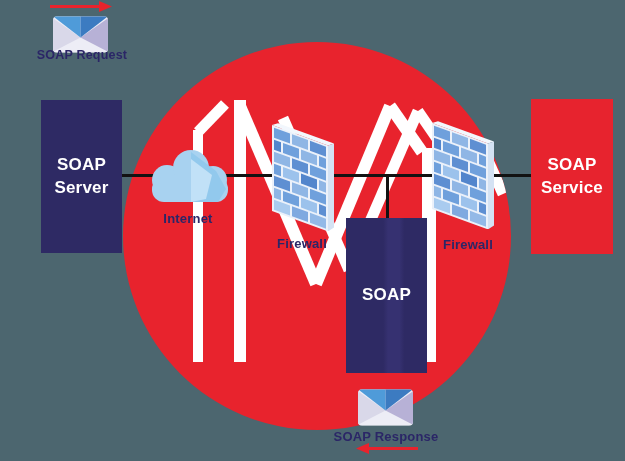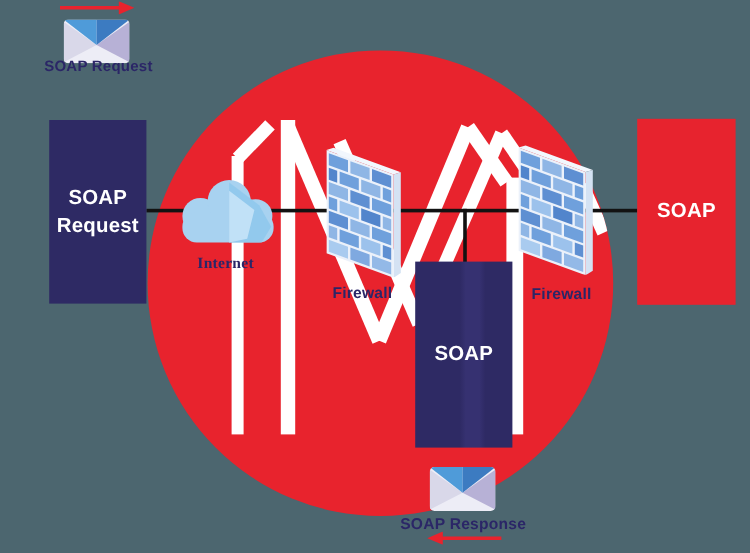--- a/index.html
+++ b/index.html
@@ -31,21 +31,21 @@
     text-align:center;letter-spacing:0.2px;
   }
   #client-box{left:41px;top:100px;width:81px;height:153px;background:#2E2A64;}
   #server-box{left:346px;top:218px;width:81px;height:155px;
     background:linear-gradient(90deg,#2E2A64 0%,#2E2A64 46%,#363171 52%,#363171 66%,#2E2A64 72%);}
   #service-box{left:531px;top:99px;width:82px;height:155px;background:#E7232E;}
   
   .lbl{
     color:#2B2667;font-weight:700;font-size:13px;text-align:center;letter-spacing:0.2px;
   }
-  #lbl-internet{left:143px;top:211px;width:90px;font-family:Liberation Serif, serif;}
+  #lbl-internet{left:143px;top:211px;width:90px;}
   #lbl-firewall-1{left:261px;top:236px;width:82px;}
   #lbl-firewall-2{left:424px;top:237px;width:88px;}
   #lbl-request{left:26px;top:48px;width:112px;font-size:12.5px;}
   #lbl-response{left:329px;top:429px;width:114px;text-align:center;}
   
   #cloud-svg{left:146px;top:149px;width:88px;height:56px;}
   #fw1-svg{left:272px;top:119px;width:64px;height:112px;}
   #fw2-svg{left:432px;top:117px;width:64px;height:112px;}
   #env-request{left:53px;top:16px;width:55px;height:37px;}
   #env-response{left:358px;top:389px;width:55px;height:37px;}
@@ -142,27 +142,28 @@
 
   <svg id="fw2-svg" class="abs" viewBox="0 -3 64 112">
     <g transform="translate(0,2) skewY(20)">
         <use href="#fw-wall"></use>
       </g>
   </svg>
   <div id="lbl-firewall-2" class="abs lbl">Firewall</div>
 
   <div id="client-box" class="abs box">
     <span>SOAP</span>
-    <span>Request</span>
+    <span>Server</span>
   </div>
   <div id="server-box" class="abs box">
     <span>SOAP</span>
   </div>
   <div id="service-box" class="abs box">
     <span>SOAP</span>
+    <span>Service</span>
   </div>
 
   <svg id="arrow-request" class="abs" viewBox="0 0 62 11">
     <line x1="0" y1="5.5" x2="51" y2="5.5" stroke="#E8232D" stroke-width="3"></line>
     <polygon points="49,0 62,5.5 49,11" fill="#E8232D"></polygon>
   </svg>
   <svg id="env-request" class="abs" viewBox="0 0 54 36">
     <defs>
         <clipPath id="envClip1">
           <rect x="0" y="0" width="54" height="36" rx="4"></rect>

